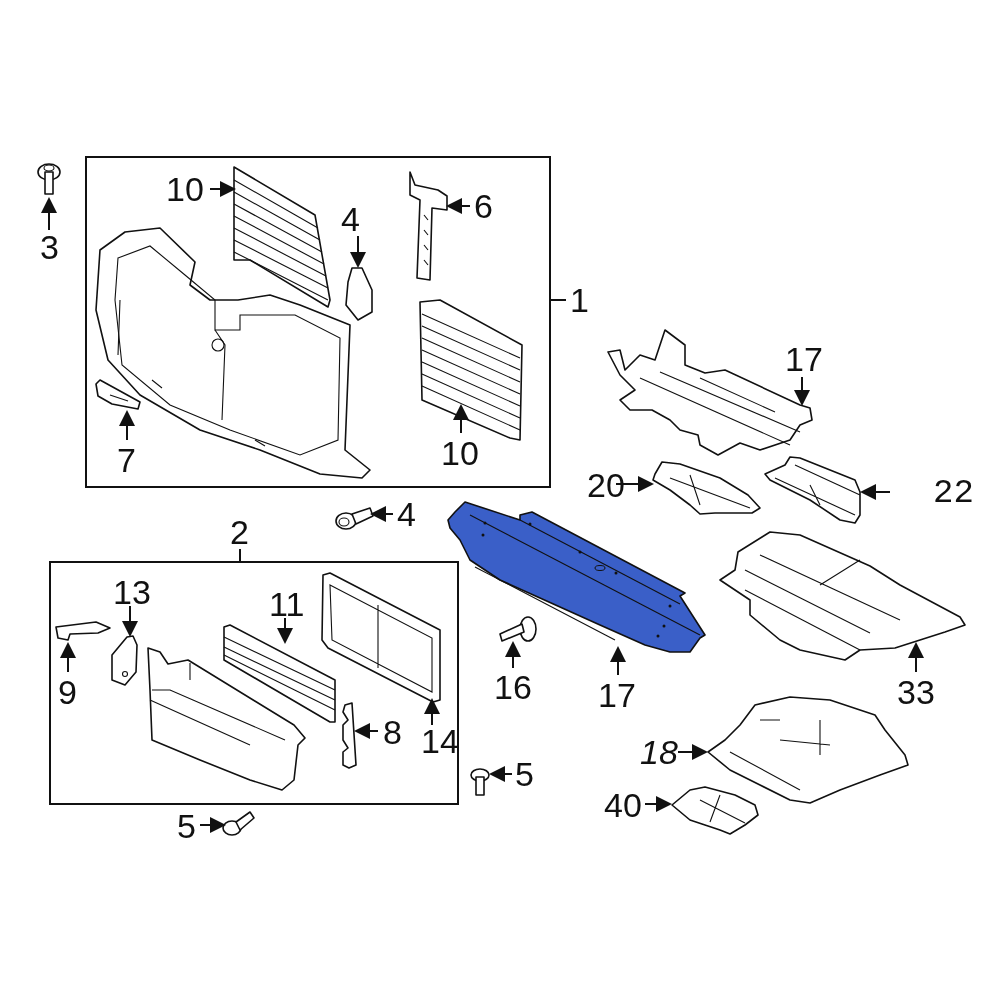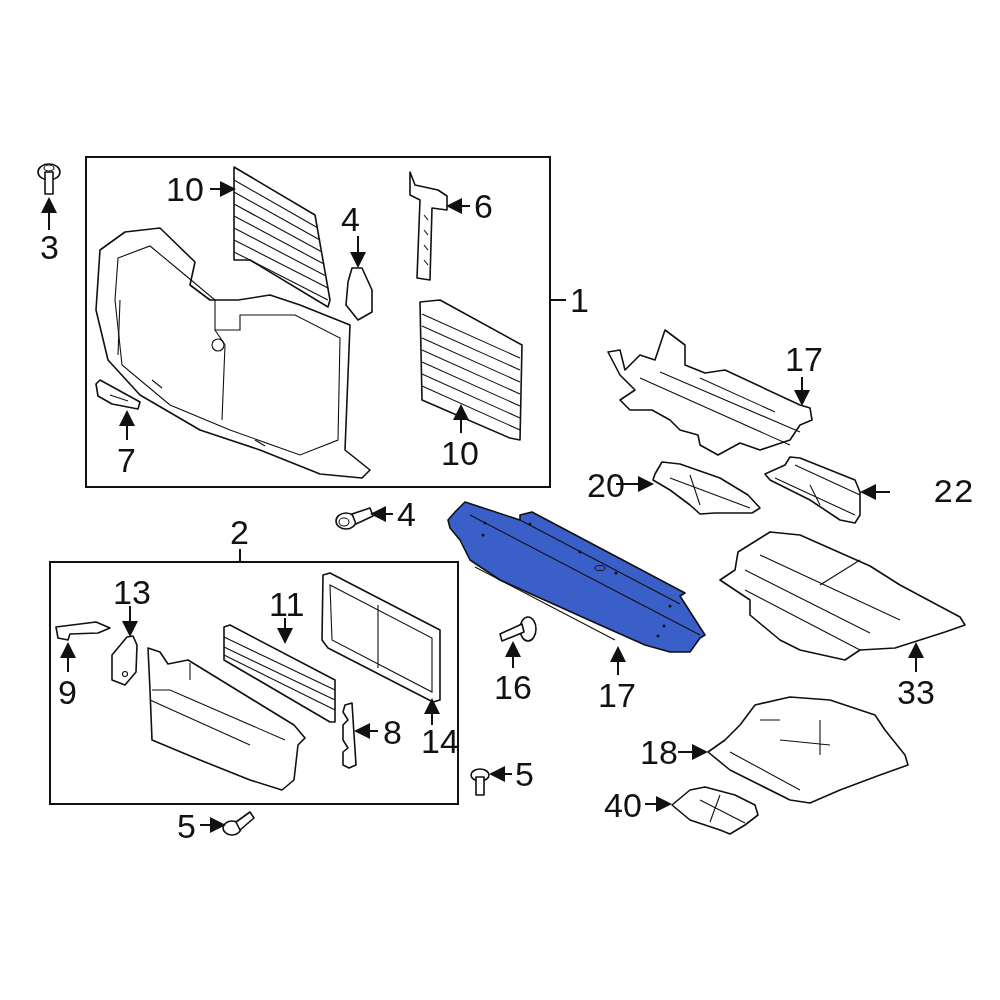--- a/index.html
+++ b/index.html
@@ -193,17 +193,17 @@
 <div class="callout" style="left:58px;top:675px;">9</div>
 <div class="callout" style="left:166px;top:172px;">10</div>
 <div class="callout" style="left:441px;top:436px;">10</div>
 <div class="callout" style="left:269px;top:587px;">11</div>
 <div class="callout" style="left:341px;top:202px;">4</div>
 <div class="callout" style="left:113px;top:575px;">13</div>
 <div class="callout" style="left:413px;top:724px;margin-left:8px;">14</div>
 <div class="callout" style="left:598px;top:678px;">17</div>
 <div class="callout" style="left:494px;top:670px;">16</div>
 <div class="callout" style="left:785px;top:342px;">17</div>
-<div class="callout" style="left:640px;top:735px;">18</div>
+<div class="callout" style="left:640px;top:735px;font-style:italic;">18</div>
 <div class="callout" style="left:587px;top:468px;">20</div>
 <div class="callout" style="left:604px;top:788px;">40</div>
 <div class="callout" style="left:897px;top:675px;">33</div>
 <div class="callout" style="left:933px;top:476px;font-family:Liberation Mono, monospace;">22</div>
 
 </body></html>

